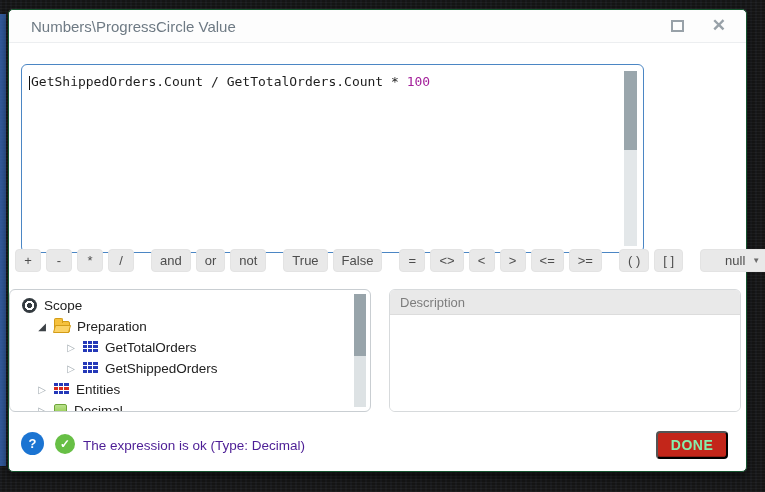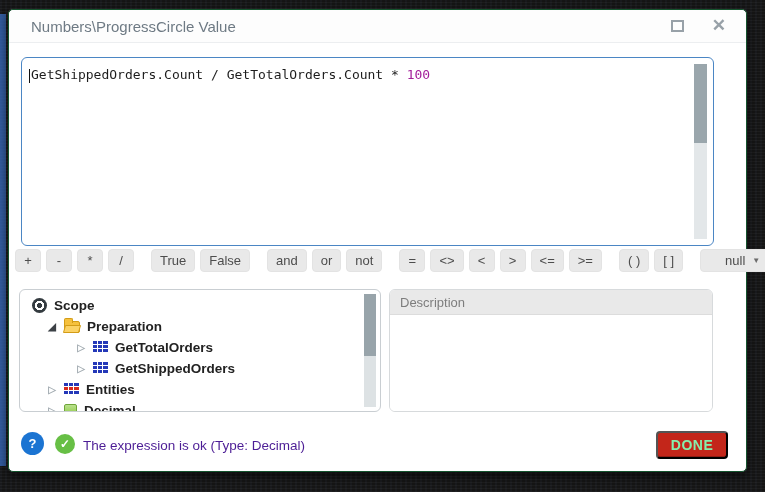--- a/index.html
+++ b/index.html
@@ -27,21 +27,21 @@
     position: relative; height: 33px; background: #fdfdfd;
     border-bottom: 1px solid #eceef0; border-radius: 5px 5px 0 0;
     display: flex; align-items: center; padding-left: 22px;
   }
   .title { color: #6e7a84; font-size: 15px; }
   .win-controls { position: absolute; right: 20px; top: 9px; display: flex; align-items: center; gap: 28px; }
   .max-icon { width: 13px; height: 12px; border: 2px solid #98a1a8; cursor: pointer; }
   .close-icon { color: #98a1a8; font-size: 17px; font-weight: bold; line-height: 13px; cursor: pointer; }
   
   .editor {
-    position: absolute; left: 12px; top: 47px; width: 693px; height: 189px;
+    position: absolute; left: 12px; top: 54px; width: 623px; height: 189px;
     border: 1px solid #4b86c4; border-radius: 6px; background: #fff;
   }
   .editor-text {
     position: absolute; left: 7px; top: 9px; right: 24px;
     font-family: "DejaVu Sans Mono", monospace; font-size: 13px; color: #1d1d1d;
     white-space: pre;
   }
   .caret { display: inline-block; width: 1px; height: 14px; background: #111;
     vertical-align: middle; margin-right: 1px; }
   .num-literal { color: #a31f9a; }
@@ -57,22 +57,22 @@
     min-width: 26px; height: 23px; padding: 0 8px;
     background: #e9e9e9; border-radius: 4px; border: 1px solid #e3e3e3;
     color: #4d4d4d; font-size: 13px;
     display: flex; align-items: center; justify-content: center;
     cursor: pointer; white-space: pre;
   }
   .null-btn { gap: 7px; padding: 0 24px; }
   .dd-arrow { font-size: 8px; color: #6b6b6b; }
   
   .tree-panel {
-    position: absolute; left: 10px; top: 279px; width: 362px; height: 123px;
-    border: 1px solid #c9ced2; border-radius: 6px; background: #fff; overflow: hidden; font-weight: bold;
+    position: absolute; left: 0; top: 279px; width: 362px; height: 123px;
+    border: 1px solid #c9ced2; border-radius: 6px; background: #fff; overflow: hidden;
   }
   .tree { padding-top: 5px; }
   .tree-row { height: 21px; display: flex; align-items: center; gap: 7px;
     font-size: 13.5px; color: #222; cursor: pointer; }
   .indent-0 { padding-left: 12px; }
   .indent-1 { padding-left: 27px; }
   .indent-2 { padding-left: 56px; }
   .tw { width: 10px; text-align: center; flex: none; }
   .arrow-expanded { color: #3c4146; font-size: 10px; line-height: 10px; }
   .arrow-collapsed { color: #a2abb1; font-size: 10px; line-height: 10px; }
@@ -86,21 +86,21 @@
     background: #f6c13d; border: 1px solid #d39c16; border-bottom: none; border-radius: 2px 2px 0 0; }
   .folder-front { position: absolute; left: 0; bottom: 0; width: 16px; height: 8px;
     background: #fbd265; border: 1px solid #d39c16; transform: skewX(-16deg); border-radius: 1px; }
   .grid-icon { width: 15px; height: 13px; flex: none; display: block; }
   .session-icon { width: 13px; height: 13px; flex: none; border-radius: 2px;
     background: linear-gradient(#b9e18d, #8cc63f); border: 1px solid #6fa53a; }
   .tree-scrollbar { position: absolute; right: 4px; top: 4px; bottom: 4px; width: 12px; background: #dde2e4; }
   .tree-scroll-thumb { position: absolute; top: 0; left: 0; width: 100%; height: 55%; background: #98a4aa; }
   
   .desc-panel {
-    position: absolute; left: 380px; top: 279px; width: 324px; height: 123px;
+    position: absolute; left: 380px; top: 279px; width: 352px; height: 123px;
     border: 1px solid #d7dadc; border-radius: 6px; background: #fff; overflow: hidden;
   }
   .desc-header { height: 25px; background: #e9e9e9; border-bottom: 1px solid #dcdcdc;
     color: #7d7d7d; font-size: 13px; display: flex; align-items: center; padding-left: 10px; }
   .desc-body { height: 96px; background: #fff; }
   
   .help-icon {
     position: absolute; left: 12px; top: 422px; width: 23px; height: 23px; border-radius: 50%;
     background: #1b74d2; color: #fff; font-weight: bold; font-size: 13px;
     display: flex; align-items: center; justify-content: center; cursor: pointer;
@@ -141,27 +141,27 @@
   </div>
 
   <div class="ops-row">
     <div class="op-group">
       <button class="op-btn">+</button>
       <button class="op-btn">-</button>
       <button class="op-btn">*</button>
       <button class="op-btn">/</button>
     </div>
     <div class="op-group">
-      <button class="op-btn">True</button>
-      <button class="op-btn">False</button>
-    </div>
-    <div class="op-group">
       <button class="op-btn">and</button>
       <button class="op-btn">or</button>
       <button class="op-btn">not</button>
+    </div>
+    <div class="op-group">
+      <button class="op-btn">True</button>
+      <button class="op-btn">False</button>
     </div>
     <div class="op-group">
       <button class="op-btn">=</button>
       <button class="op-btn">&lt;&gt;</button>
       <button class="op-btn">&lt;</button>
       <button class="op-btn">&gt;</button>
       <button class="op-btn">&lt;=</button>
       <button class="op-btn">&gt;=</button>
     </div>
     <div class="op-group">

